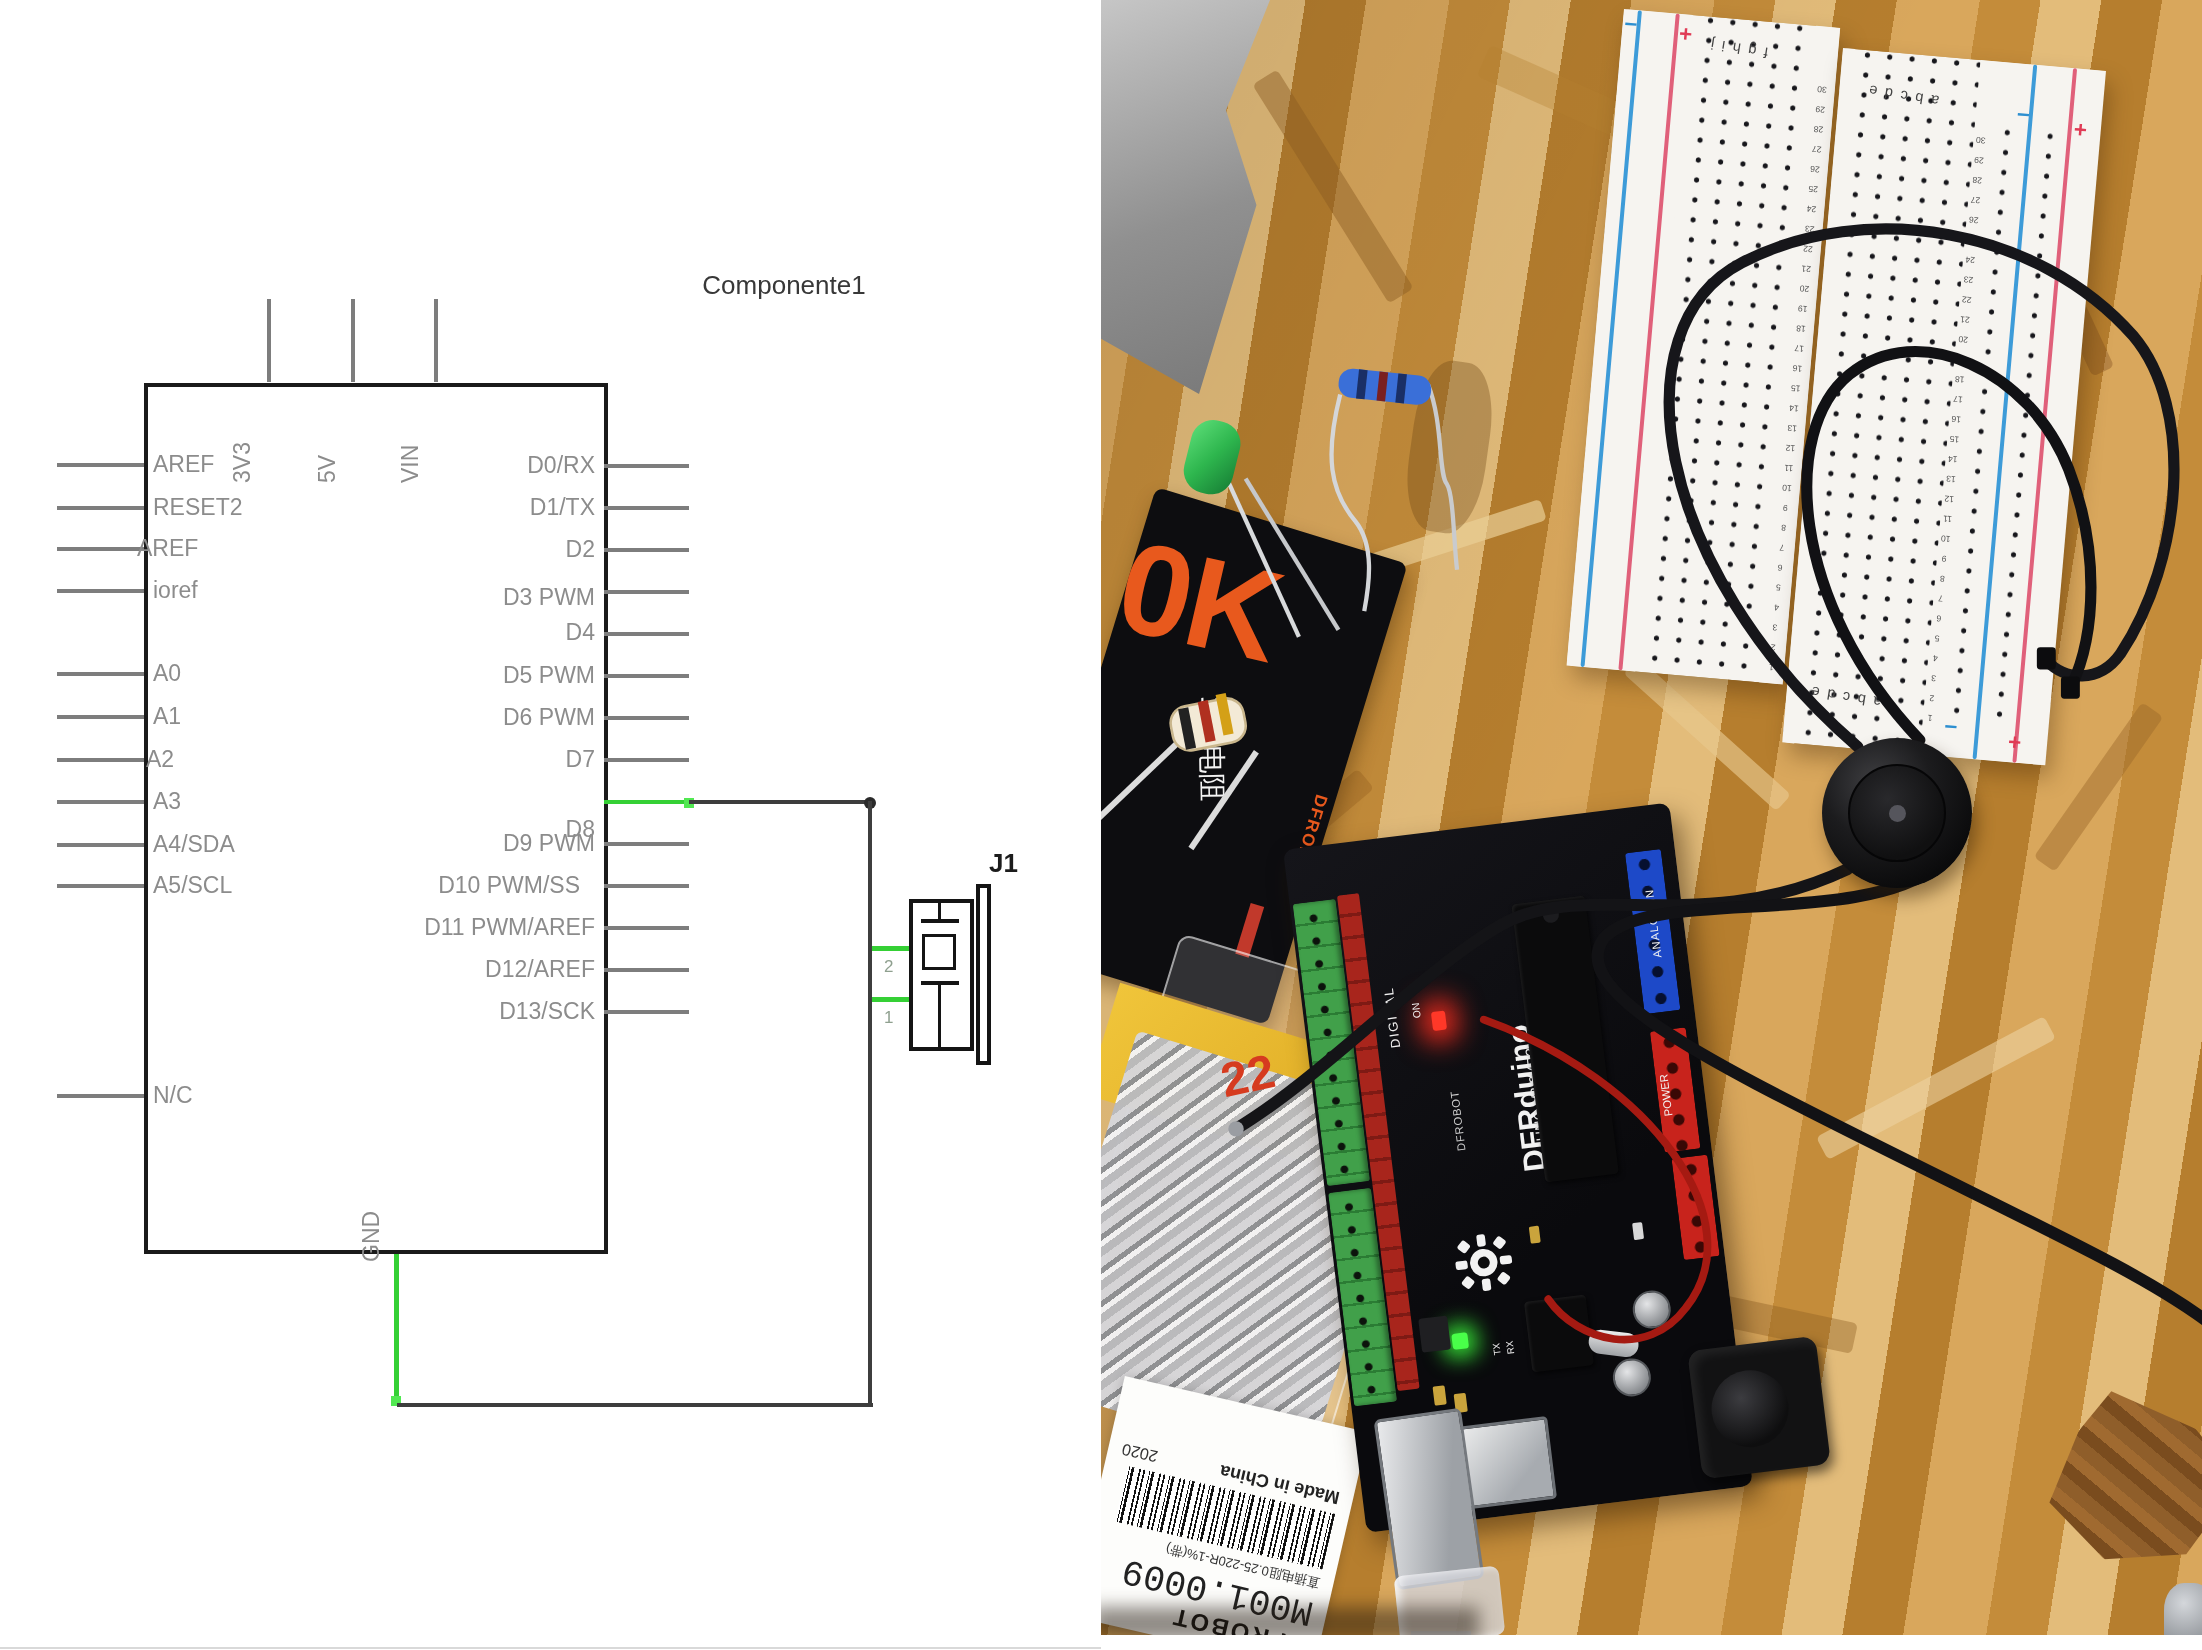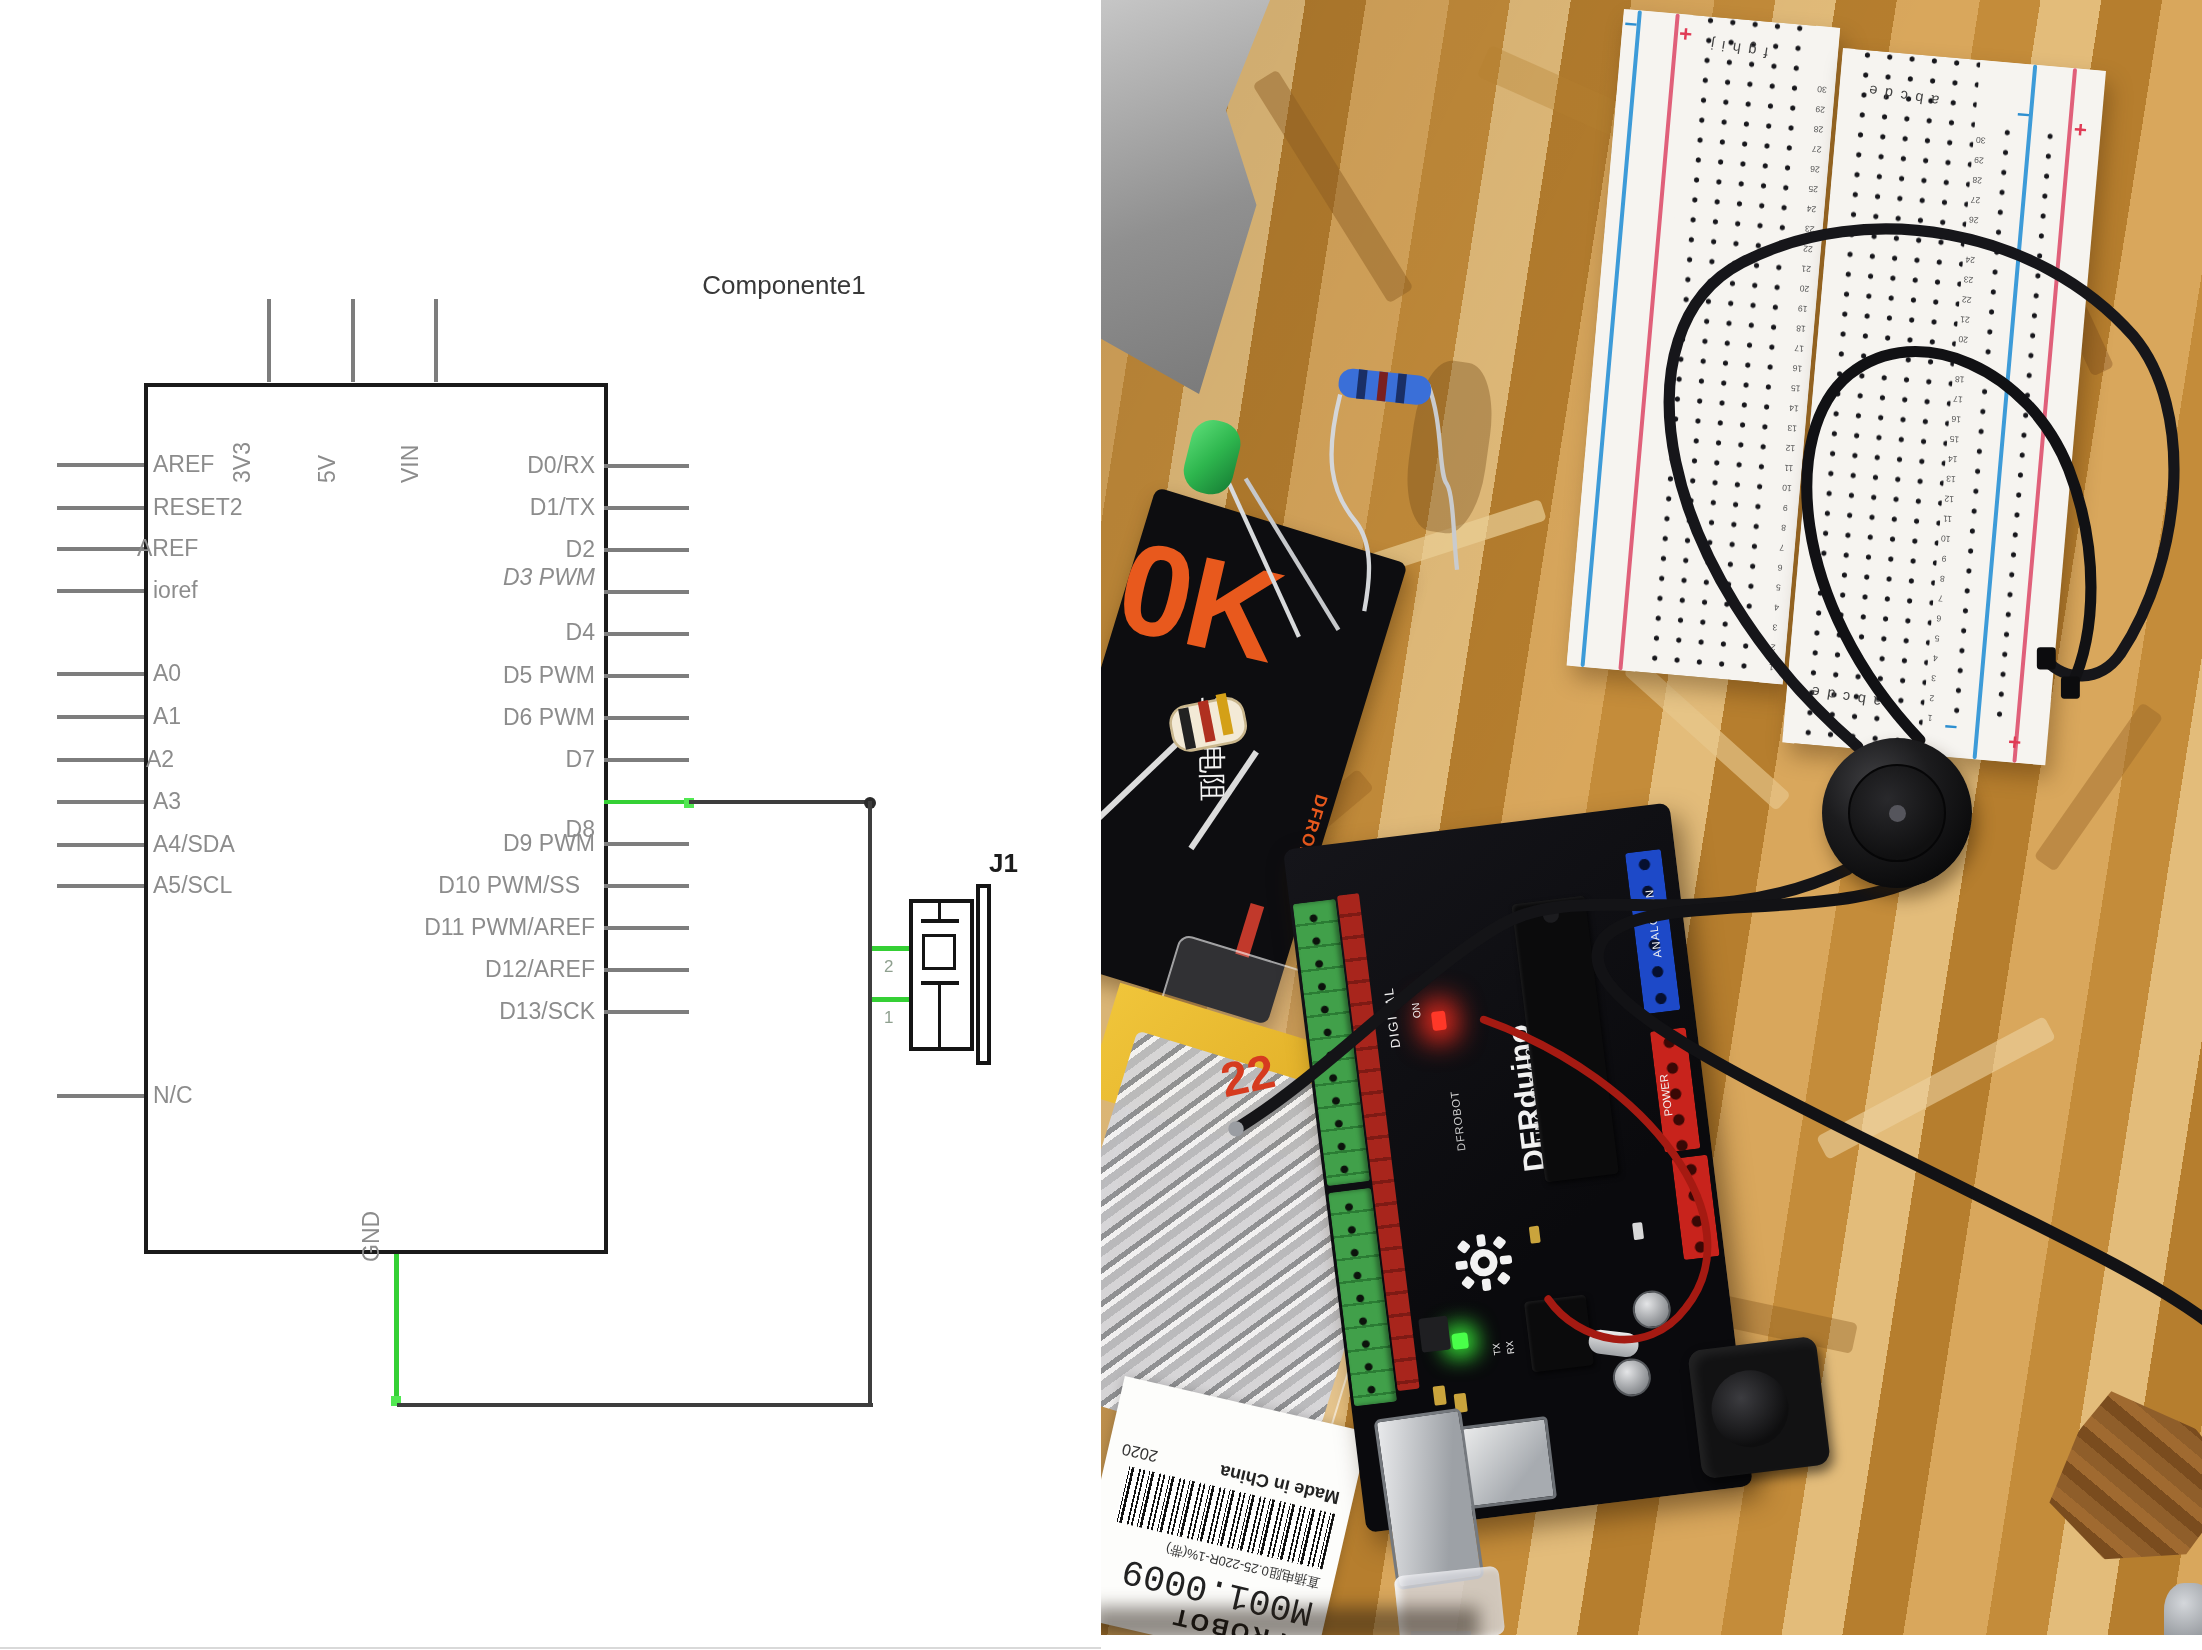--- a/index.html
+++ b/index.html
@@ -184,21 +184,21 @@
      <span class="pin-label" style="left:153px; top:1082px;">N/C</span>
       </div>
     <div id="right-pins">
         <div class="pin-line" style="left:604px; top:464px; width:85px; height:4.3px;"></div>
      <span class="pin-label right" style="left:327px; top:452px;">D0/RX</span>
         <div class="pin-line" style="left:604px; top:506px; width:85px; height:4.3px;"></div>
      <span class="pin-label right" style="left:327px; top:494px;">D1/TX</span>
         <div class="pin-line" style="left:604px; top:548px; width:85px; height:4.3px;"></div>
      <span class="pin-label right" style="left:327px; top:536px;">D2</span>
         <div class="pin-line" style="left:604px; top:590px; width:85px; height:4.3px;"></div>
-     <span class="pin-label right" style="left:327px; top:564px;font-style:italic;">D3 PWM</span>
+     <span class="pin-label right" style="left:327px; top:584px;">D3 PWM</span>
         <div class="pin-line" style="left:604px; top:632px; width:85px; height:4.3px;"></div>
      <span class="pin-label right" style="left:327px; top:619px;">D4</span>
         <div class="pin-line" style="left:604px; top:674px; width:85px; height:4.3px;"></div>
      <span class="pin-label right" style="left:327px; top:662px;">D5 PWM</span>
         <div class="pin-line" style="left:604px; top:716px; width:85px; height:4.3px;"></div>
      <span class="pin-label right" style="left:327px; top:704px;">D6 PWM</span>
         <div class="pin-line" style="left:604px; top:758px; width:85px; height:4.3px;"></div>
      <span class="pin-label right" style="left:327px; top:746px;">D7</span>
         <div class="pin-line" style="left:604px; top:800px; width:85px; height:4.3px;background:#35d035;"></div>
      <span class="pin-label right" style="left:327px; top:796px;margin-top:20px;">D8</span>

